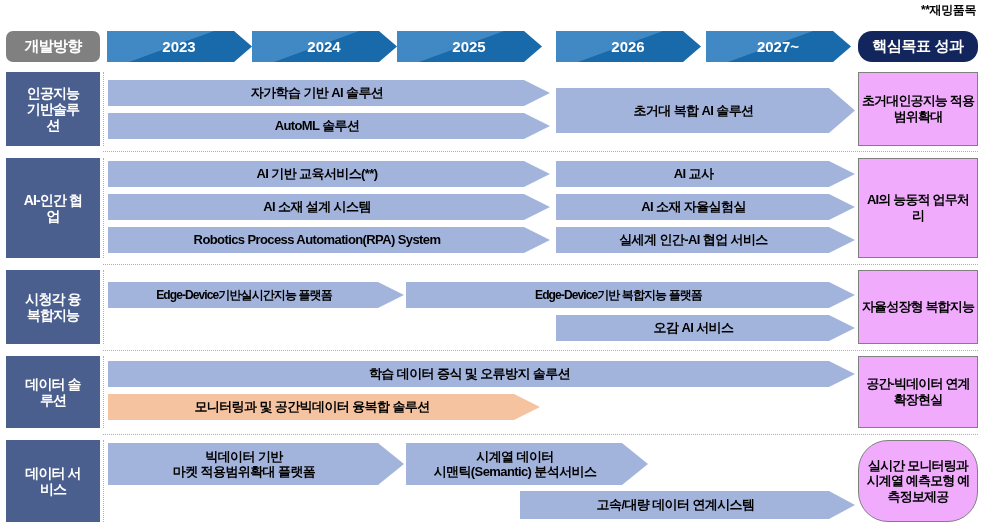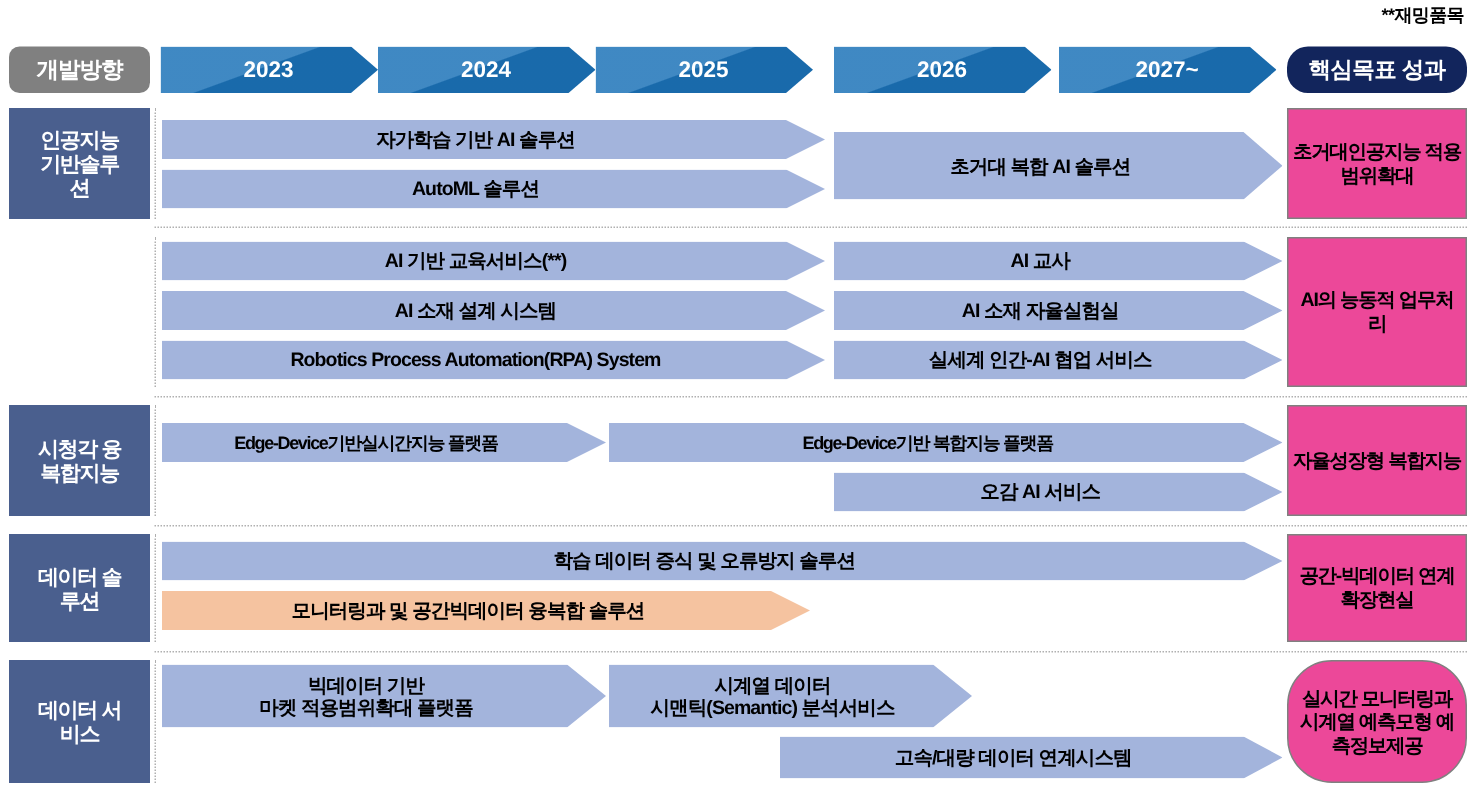--- a/index.html
+++ b/index.html
@@ -54,21 +54,21 @@
     background:#4a5f8e;
     display:flex;align-items:center;justify-content:center;
     text-align:center;color:#ffffff;font-weight:bold;
     font-size:14px;line-height:1.16;letter-spacing:-0.9px;
     box-sizing:border-box;padding:16px;
   }
 
   
   .goalbox{
     position:absolute;left:858px;width:120px;
-    border:1.5px solid #808080;background:#ec4899;
+    border:1.5px solid #808080;background:#f0abfc;
     display:flex;align-items:center;justify-content:center;
     text-align:center;color:#000000;font-weight:bold;
     font-size:13px;line-height:1.2;letter-spacing:-0.85px;
     box-sizing:border-box;padding:2px;
   }
 
   
   .bar{
     position:absolute;
     display:flex;align-items:center;justify-content:center;
@@ -128,20 +128,22 @@
 
   <div class="rowlabel" style="top:72px;height:74px;">인공지능
 기반솔루션</div>
   <div class="bar blue" style="left:108px;top:80px;width:442px;height:26px;">자가학습 기반 AI 솔루션</div>
   <div class="bar blue" style="left:108px;top:113px;width:442px;height:26px;">AutoML 솔루션</div>
   <div class="bar blue" style="left:556px;top:88px;width:299px;height:45px;">초거대 복합 AI 솔루션</div>
   <div class="goalbox" style="top:72px;height:74px;">초거대인공지능
 적용범위확대</div>
   <div class="hsep" style="top:151px;"></div>
 
+  <div class="rowlabel" style="top:158px;height:100px;">AI-인간
+협업</div>
   <div class="bar blue" style="left:108px;top:161px;width:442px;height:26px;">AI 기반 교육서비스(**)</div>
   <div class="bar blue" style="left:108px;top:194px;width:442px;height:26px;">AI 소재 설계 시스템</div>
   <div class="bar blue" style="left:108px;top:227px;width:442px;height:26px;">Robotics Process Automation(RPA) System</div>
   <div class="bar blue" style="left:556px;top:161px;width:299px;height:26px;">AI 교사</div>
   <div class="bar blue" style="left:556px;top:194px;width:299px;height:26px;">AI 소재 자율실험실</div>
   <div class="bar blue" style="left:556px;top:227px;width:299px;height:26px;">실세계 인간-AI 협업 서비스</div>
   <div class="goalbox" style="top:158px;height:100px;">AI의 능동적
 업무처리</div>
   <div class="hsep" style="top:264px;"></div>
 

